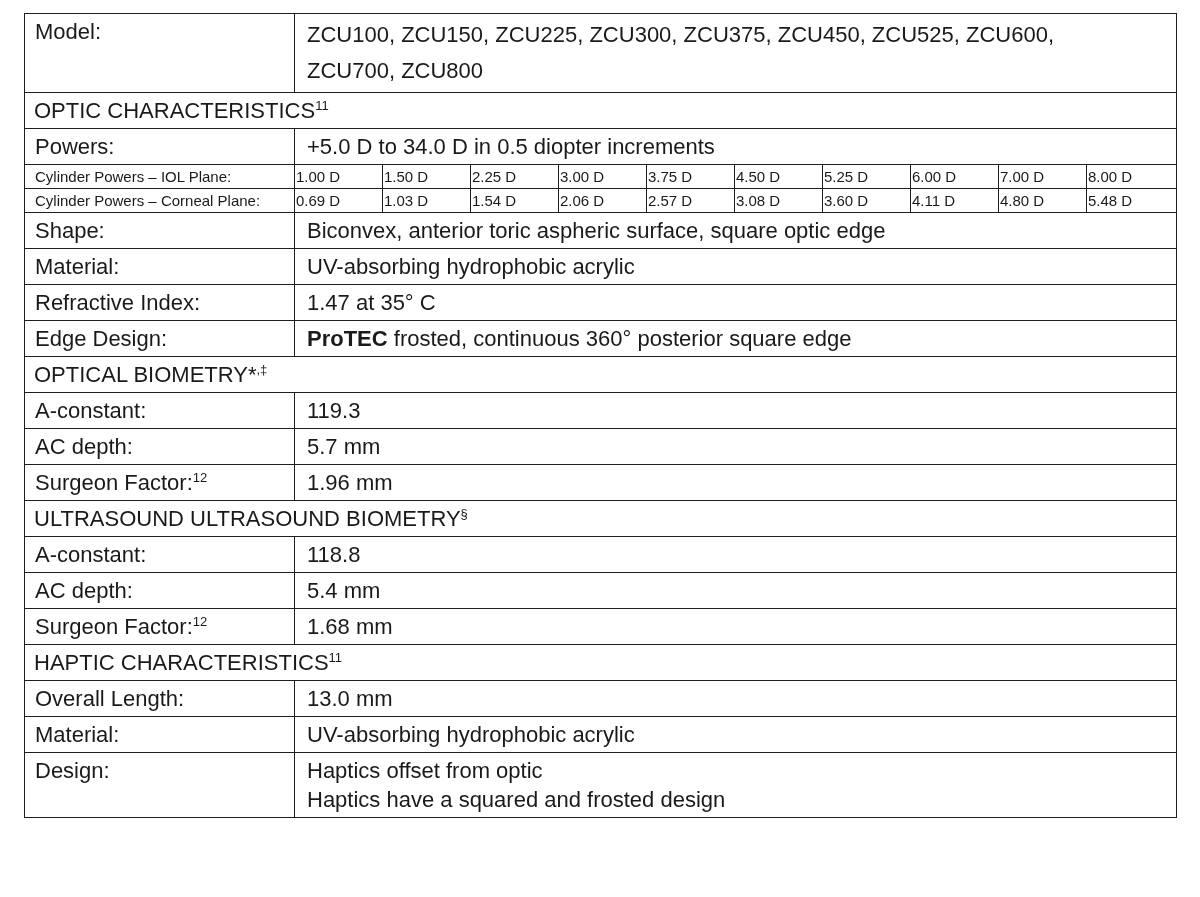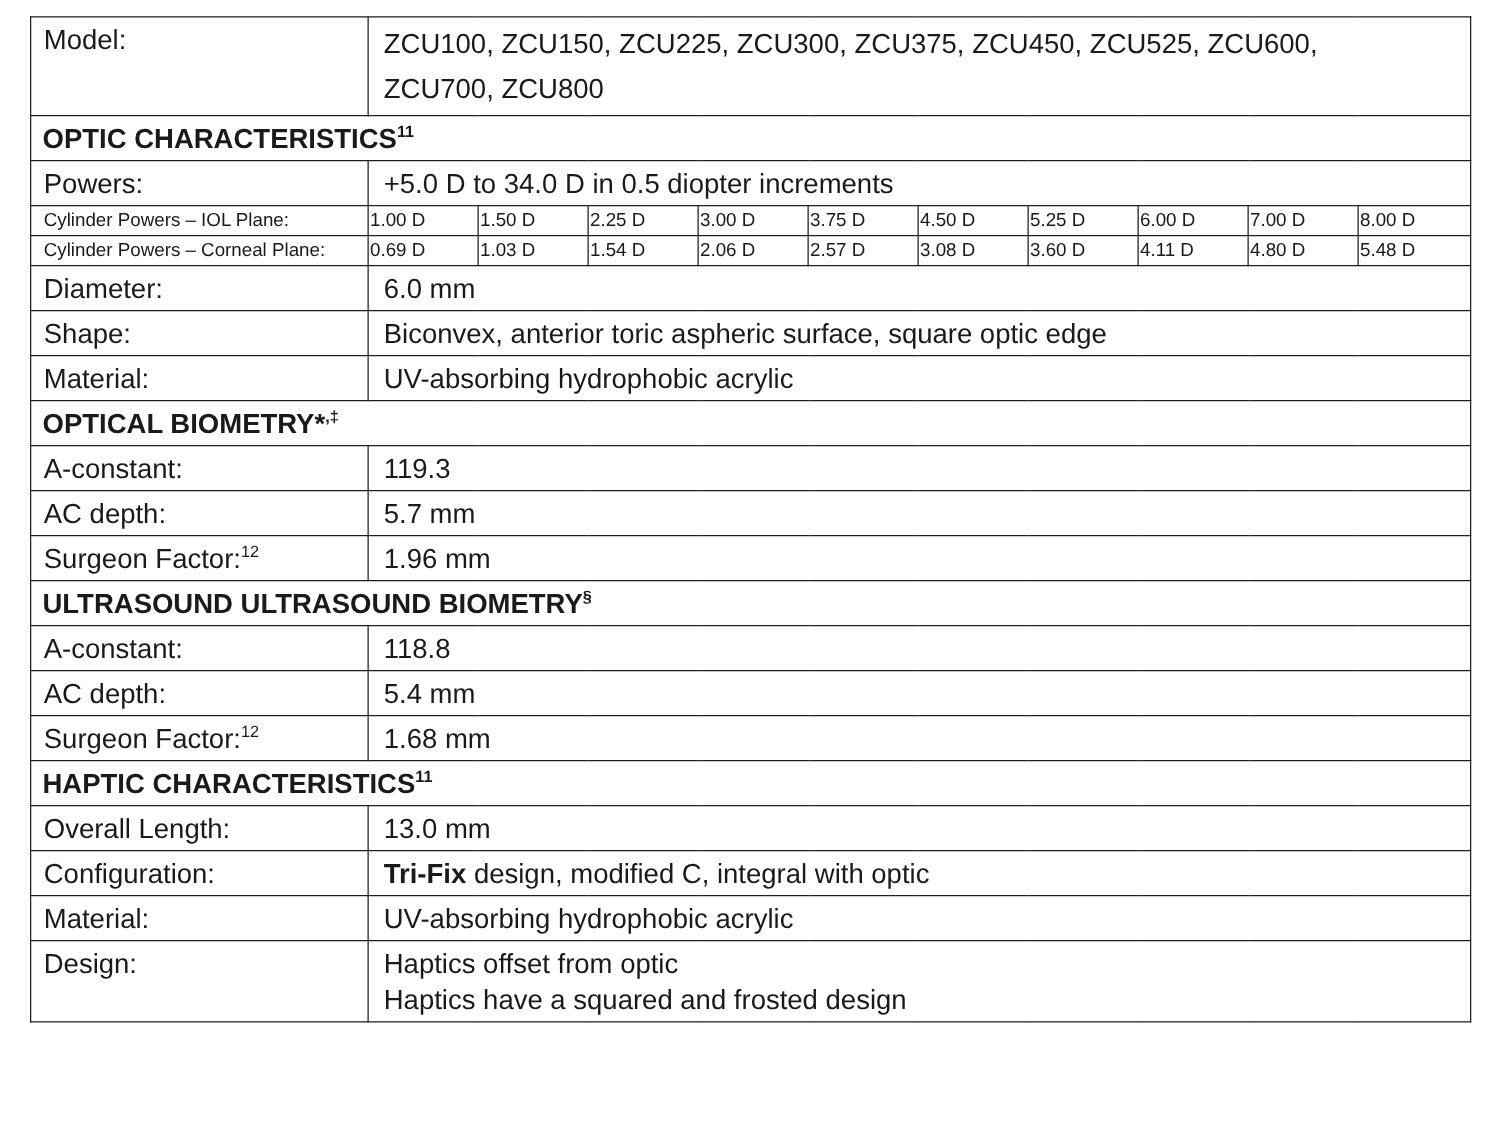--- a/index.html
+++ b/index.html
@@ -29,21 +29,21 @@
   }
   .value-cell {
     font-size: 22px;
     line-height: 29px;
     padding: 3px 4px 3px 12px;
     vertical-align: top;
     margin-left: 28px;
   }
   .section-cell {
     font-size: 22px;
-    font-weight: bold;
+    font-weight: normal;
     line-height: 29px;
     padding: 3px 4px 3px 9px;
   }
   .cyl-label {
     font-size: 15px;
     line-height: 19px;
     padding: 2px 4px 2px 10px;
     margin-top: 48px;
   }
   .cyl-cell {
@@ -115,36 +115,40 @@
       <td class="cyl-cell">1.54 D</td>
       <td class="cyl-cell">2.06 D</td>
       <td class="cyl-cell">2.57 D</td>
       <td class="cyl-cell">3.08 D</td>
       <td class="cyl-cell">3.60 D</td>
       <td class="cyl-cell">4.11 D</td>
       <td class="cyl-cell">4.80 D</td>
       <td class="cyl-cell">5.48 D</td>
     </tr>
 
-    <tr>
-      <td class="label-cell">Diameter:</td>
-      <td class="value-cell" colspan="10">6.0 mm</td>
-    </tr>
 
     <tr>
       <td class="label-cell">Shape:</td>
       <td class="value-cell" colspan="10">Biconvex, anterior toric aspheric surface, square optic edge</td>
     </tr>
 
     <tr>
       <td class="label-cell">Material:</td>
       <td class="value-cell" colspan="10">UV-absorbing hydrophobic acrylic</td>
     </tr>
 
-
+    <tr>
+      <td class="label-cell">Refractive Index:</td>
+      <td class="value-cell" colspan="10">1.47 at 35° C</td>
+    </tr>
+
+    <tr>
+      <td class="label-cell">Edge Design:</td>
+      <td class="value-cell" colspan="10"><b>ProTEC</b><span> frosted, continuous 360° posterior square edge</span></td>
+    </tr>
 
     <tr>
       <td class="section-cell" colspan="11"><span>OPTICAL BIOMETRY*</span><sup>,‡</sup></td>
     </tr>
 
     <tr>
       <td class="label-cell">A-constant:</td>
       <td class="value-cell" colspan="10">119.3</td>
     </tr>
 
@@ -179,24 +183,20 @@
 
     <tr>
       <td class="section-cell" colspan="11"><span>HAPTIC CHARACTERISTICS</span><sup>11</sup></td>
     </tr>
 
     <tr>
       <td class="label-cell">Overall Length:</td>
       <td class="value-cell" colspan="10">13.0 mm</td>
     </tr>
 
-    <tr>
-      <td class="label-cell">Configuration:</td>
-      <td class="value-cell" colspan="10"><b>Tri-Fix</b><span> design, modified C, integral with optic</span></td>
-    </tr>
 
     <tr>
       <td class="label-cell">Material:</td>
       <td class="value-cell" colspan="10">UV-absorbing hydrophobic acrylic</td>
     </tr>
 
     <tr>
       <td class="label-cell">Design:</td>
       <td class="value-cell" colspan="10">
         <div>Haptics offset from optic</div>

